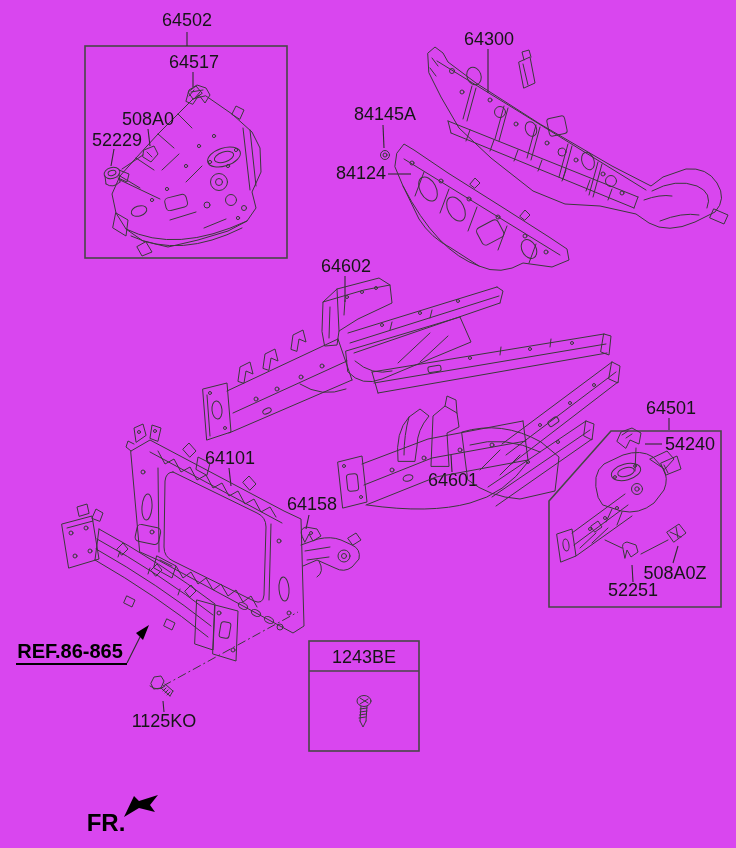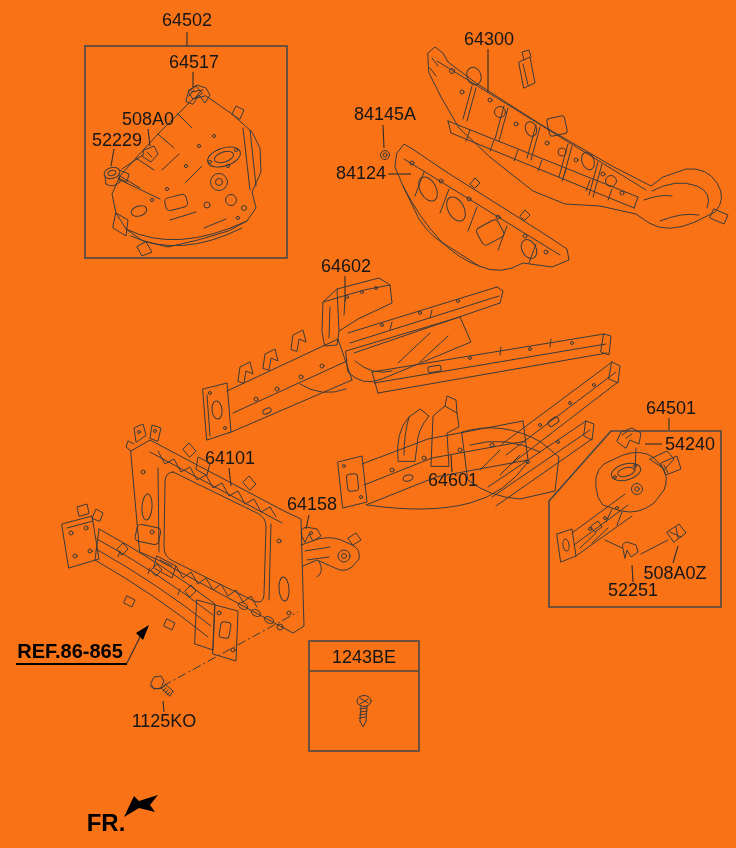--- a/index.html
+++ b/index.html
@@ -1,16 +1,16 @@
 <!DOCTYPE html>
 <html><head>
 <meta charset="utf-8">
 <style>
   html,body{margin:0;padding:0;background:#ffffff;}
-  #stage{position:relative;width:736px;height:848px;background:#f97316;overflow:hidden;
+  #stage{position:relative;width:736px;height:848px;background:#d946ef;overflow:hidden;
          font-family:"Liberation Sans",sans-serif;}
   svg{display:block}
   .art path,.art line,.art circle,.art ellipse,.art rect,.art polyline{
       fill:none;stroke:#3a3a3a;stroke-width:1;stroke-linecap:round;stroke-linejoin:round;}
   .box{fill:none;stroke:#474747;stroke-width:1.6;stroke-linejoin:miter;}
   .ld{fill:none;stroke:#2e2e2e;stroke-width:1.1;}
   .dash{fill:none;stroke:#3a3a3a;stroke-width:1;stroke-dasharray:9 3 2 3;}
   .lbl{font-family:"Liberation Sans",sans-serif;font-size:18px;fill:#161616;}
   .lblb{font-family:"Liberation Sans",sans-serif;font-size:20px;font-weight:bold;fill:#000;}
   .lblfr{font-family:"Liberation Sans",sans-serif;font-size:24px;font-weight:bold;fill:#000;}

